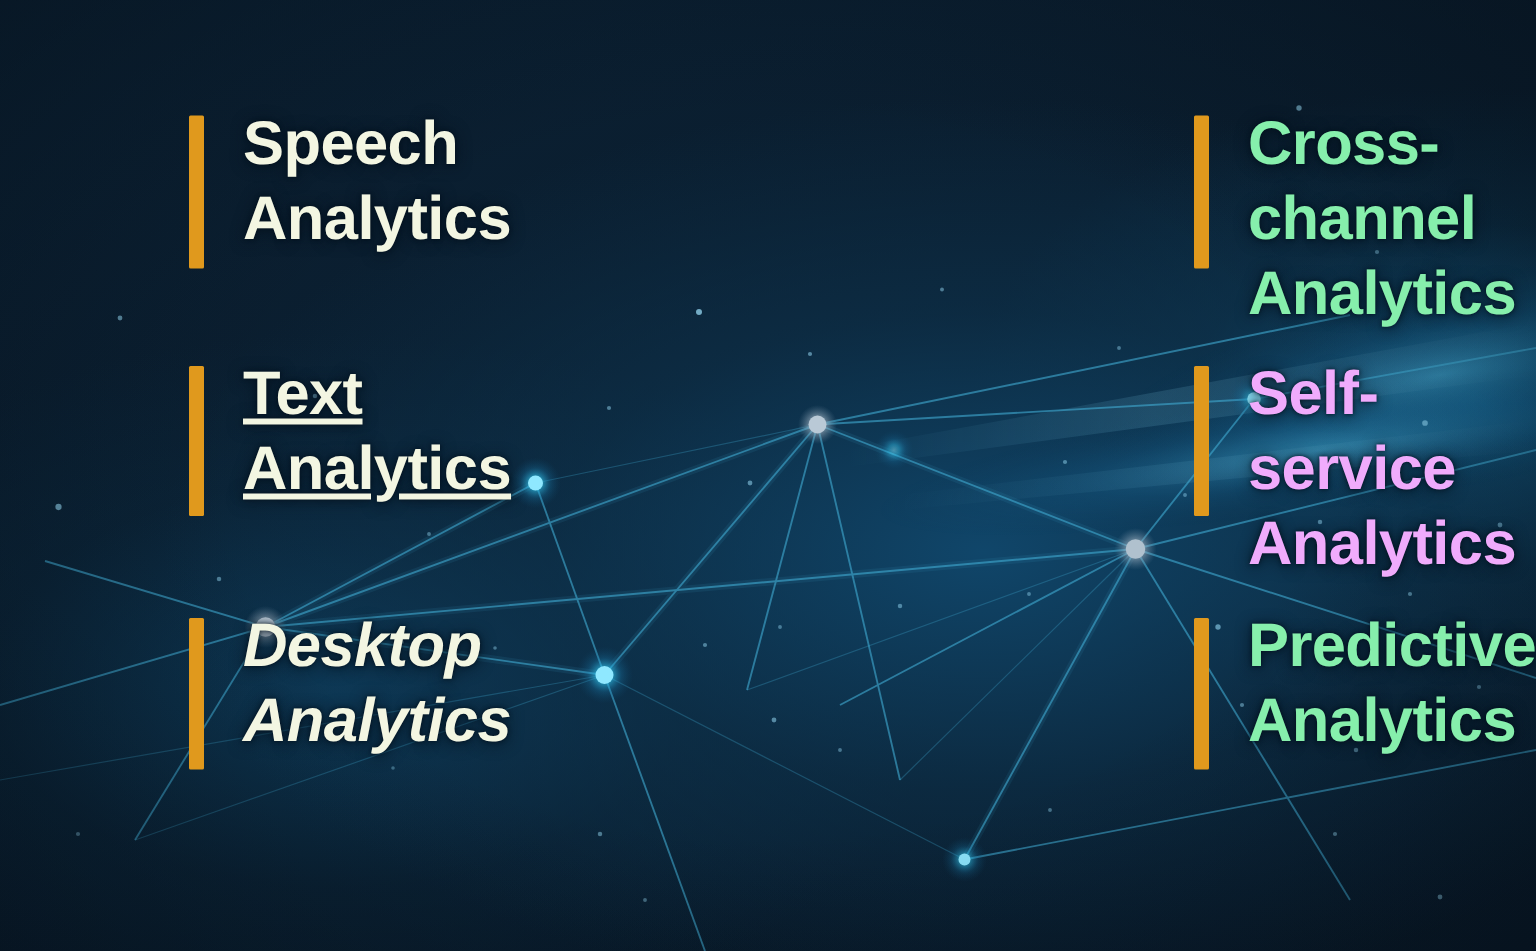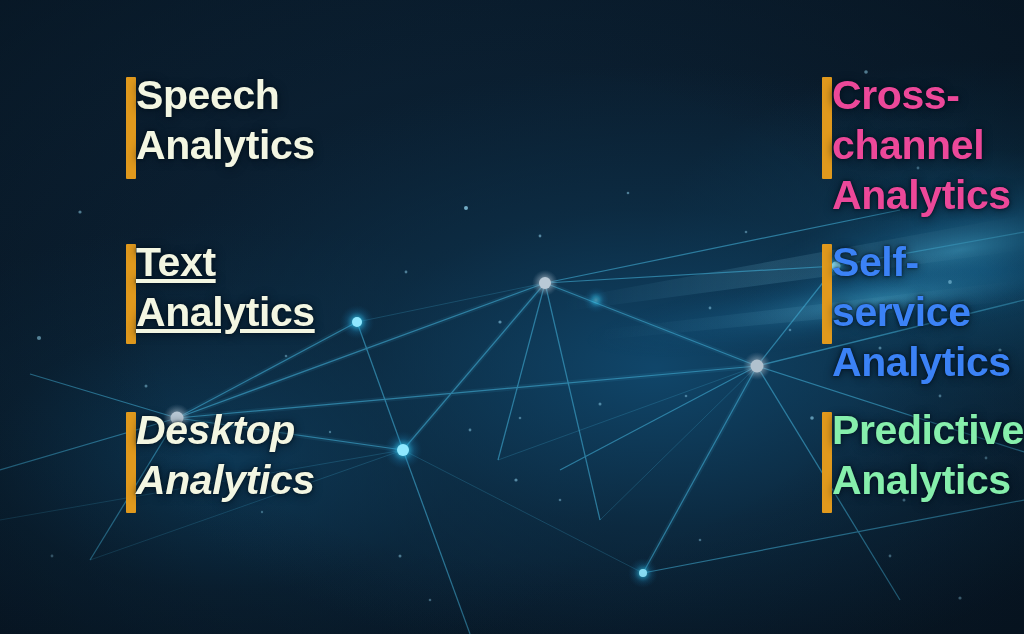--- a/index.html
+++ b/index.html
@@ -44,20 +44,21 @@
     display: grid;
     grid-template-columns: 1fr 1fr;
     grid-template-rows: 1fr 1fr 1fr;
     padding: 70px 0 62px 104px;
     box-sizing: border-box;
     column-gap: 0;
   }
   .item {
     display: flex;
     align-items: flex-start;
+    gap: 26px;
     padding-left: 22px;
   }
   .item.col-right {
     margin-left: 360px;
   }
   .accent-bar {
     width: 10px;
     flex: 0 0 10px;
     background: #e0991d;
     border-radius: 1px;
@@ -226,33 +227,33 @@
   <div id="grid">
 
     <div class="item row-1 col-left">
       <div class="accent-bar" style="background: rgb(224, 153, 29);"></div>
       <div class="item-label" style="color: rgb(243, 246, 226);">Speech
 Analytics</div>
     </div>
 
     <div class="item row-1 col-right">
       <div class="accent-bar" style="background: rgb(224, 153, 29);"></div>
-      <div class="item-label" style="color: #ec4899;">Cross-channel
+      <div class="item-label" style="color: #86efac;">Cross-channel
 Analytics</div>
     </div>
 
     <div class="item row-2 col-left">
       <div class="accent-bar" style="background: rgb(224, 153, 29);"></div>
       <div class="item-label" style="color: rgb(243, 246, 226); text-decoration: underline;">Text
 Analytics</div>
     </div>
 
     <div class="item row-2 col-right">
       <div class="accent-bar" style="background: rgb(224, 153, 29);"></div>
-      <div class="item-label" style="color: #3b82f6;">Self-service
+      <div class="item-label" style="color: #f0abfc;">Self-service
 Analytics</div>
     </div>
 
     <div class="item row-3 col-left">
       <div class="accent-bar" style="background: rgb(224, 153, 29);"></div>
       <div class="item-label" style="color: rgb(243, 246, 226); font-style: italic;">Desktop
 Analytics</div>
     </div>
 
     <div class="item row-3 col-right">

